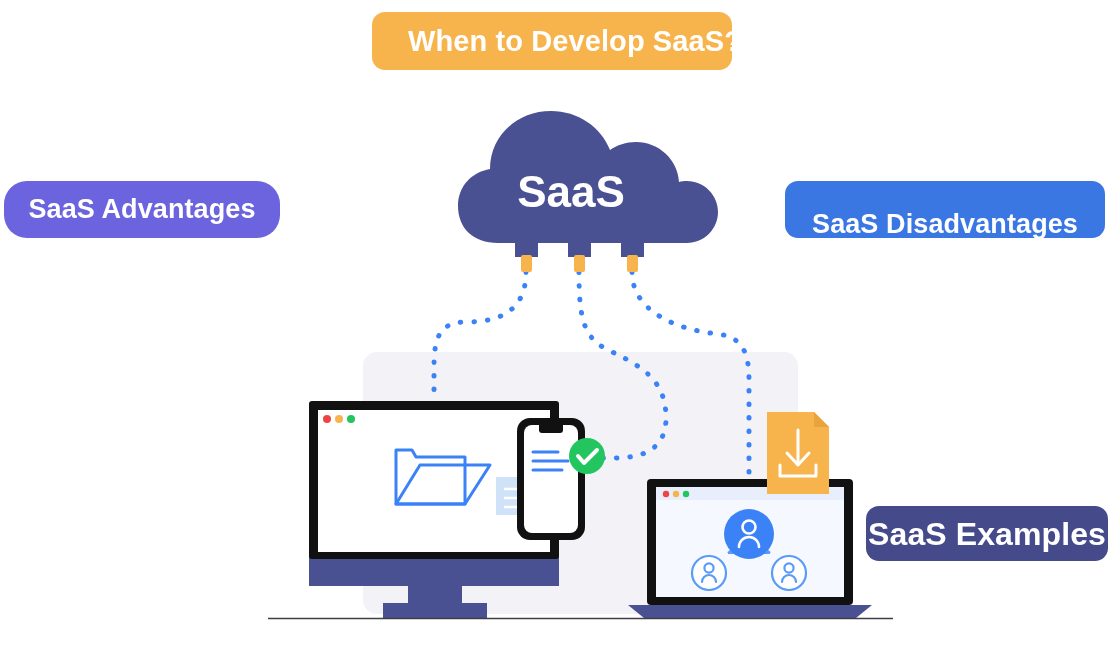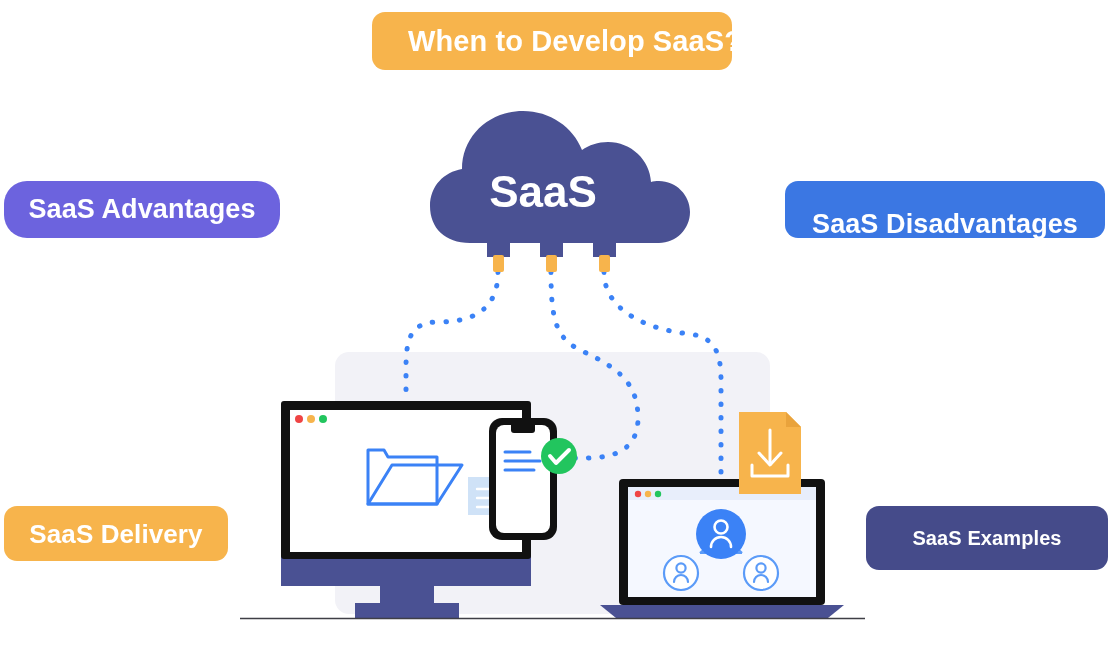--- a/index.html
+++ b/index.html
@@ -60,31 +60,32 @@
     align-items: flex-end;
   }
   #pill-delivery {
     left: 4px; top: 506px;
     width: 224px; height: 55px;
     font-size: 26px;
     border-radius: 13px;
   }
   #pill-examples {
     left: 866px; top: 506px;
-    width: 242px; height: 64px;
-    font-size: 20px;
+    width: 242px; height: 55px;
+    font-size: 32px;
     border-radius: 13px;
   }
 
   
   #scene {
     position: absolute;
     left: 0; top: 0;
     width: 1111px; height: 655px;
     pointer-events: none;
+    padding-left: 28px;
   }
   #scene svg { display: block; }
 </style>
 </head>
 <body>
 
 <div id="stage">
 
   <div id="scene">
     <svg width="1111" height="655" viewBox="0 0 1111 655" xmlns="http://www.w3.org/2000/svg">
@@ -222,21 +223,18 @@
   </div>
 
   <div class="pill" id="pill-advantages" style="background-color: rgb(108, 99, 222); color: rgb(255, 255, 255);">
     <span>SaaS Advantages</span>
   </div>
 
   <div class="pill" id="pill-disadvantages" style="background-color: rgb(59, 119, 227); color: rgb(255, 255, 255);">
     <span>SaaS Disadvantages</span>
   </div>
 
-  <div class="pill" id="pill-delivery" style="background-color: rgb(247, 180, 76); color: rgb(255, 255, 255);">
-    <span>SaaS Delivery</span>
-  </div>
 
   <div class="pill" id="pill-examples" style="background-color: rgb(69, 75, 138); color: rgb(255, 255, 255);">
     <span>SaaS Examples</span>
   </div>
 
 </div>
 
 </body></html>

